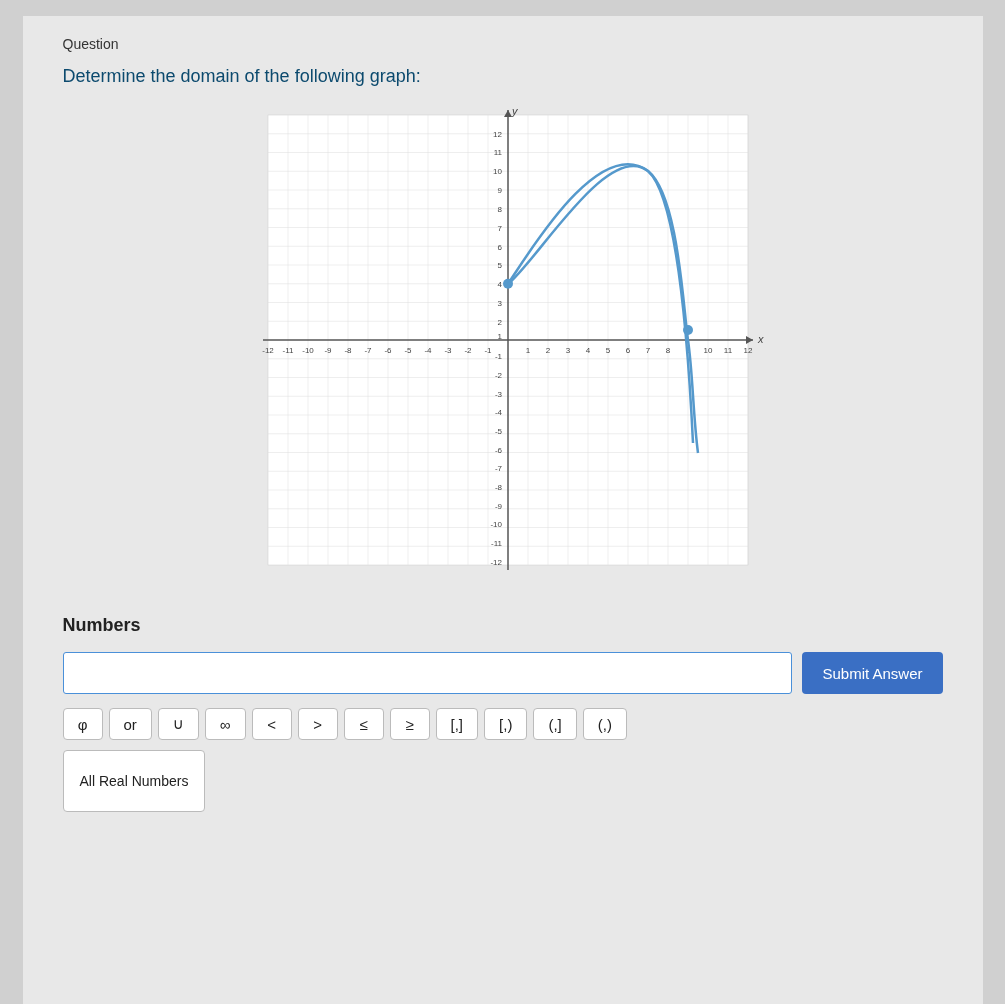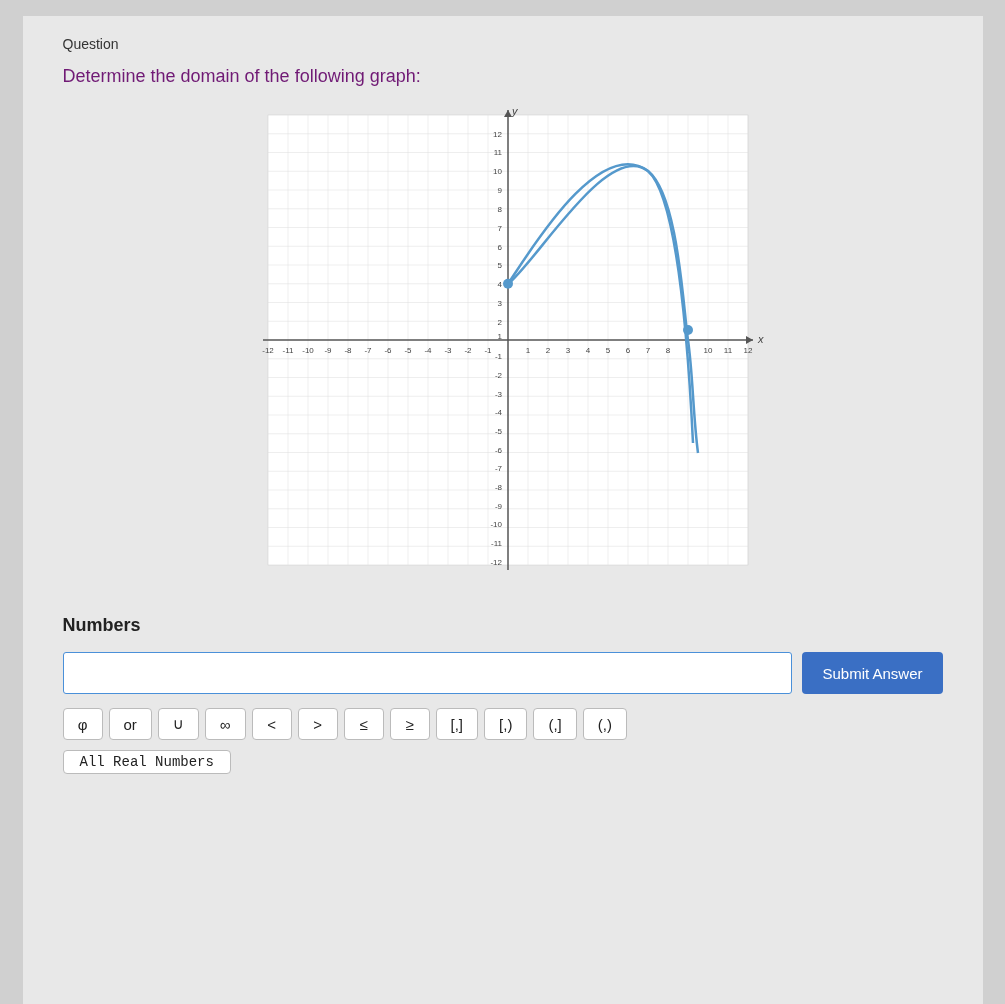--- a/index.html
+++ b/index.html
@@ -20,21 +20,21 @@
       margin-top: 16px;
     }
     .question-label {
       font-size: 14px;
       color: #333;
       margin-bottom: 14px;
       font-weight: normal;
     }
     .question-text {
       font-size: 18px;
-      color: #701a75;
+      color: #0c4a6e;
       margin-bottom: 18px;
     }
     .graph-container {
       display: flex;
       justify-content: center;
       margin-bottom: 30px;
     }
     .graph-area {
       position: relative;
       width: 530px;
@@ -91,25 +91,24 @@
       font-size: 15px;
       cursor: pointer;
       min-width: 40px;
       text-align: center;
       color: #222;
     }
     .all-real-btn {
       background: white;
       border: 1px solid #bbb;
       border-radius: 4px;
-      padding: 3px 16px;
+      padding: 22px 16px;
       font-size: 14px;
       cursor: pointer;
       color: #222;
-      font-family: Liberation Mono, monospace;
     }
   </style>
 </head>
 <body>
 
 <div class="page-container">
   <div class="question-label">Question</div>
   <div class="question-text">Determine the domain of the following graph:</div>
 
   <div class="graph-container">

